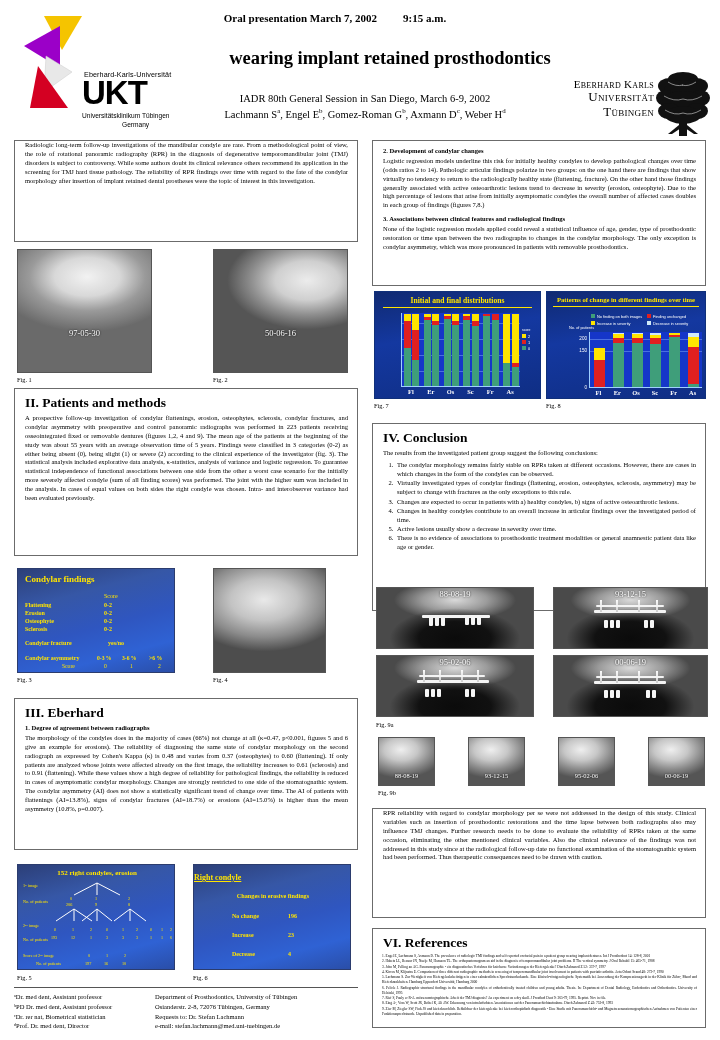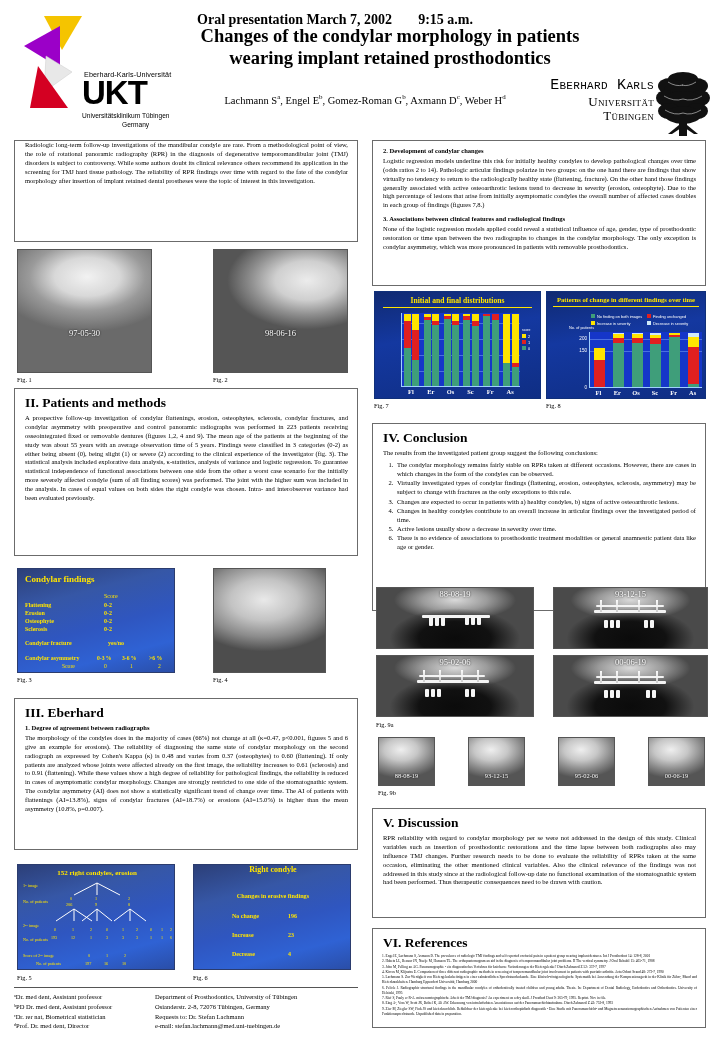--- a/index.html
+++ b/index.html
@@ -15,30 +15,30 @@
   .logo-block{position:absolute;left:18px;top:14px;width:200px;height:118px;}
   .logo-mark{position:absolute;left:6px;top:2px;width:62px;height:92px;}
   .uni-line{position:absolute;left:66px;top:56px;font-size:7.2px;letter-spacing:.1px;
             font-family:"Liberation Sans",sans-serif;white-space:nowrap;}
   .ukt{position:absolute;left:64px;top:62px;font-size:33px;font-weight:bold;letter-spacing:-1px;
        font-family:"Liberation Sans",sans-serif;line-height:1;}
   .uklinik{position:absolute;left:64px;top:98px;font-size:6.6px;font-family:"Liberation Sans",sans-serif;white-space:nowrap;}
   .germany{position:absolute;left:104px;top:107px;font-size:6.6px;font-family:"Liberation Sans",sans-serif;}
 
   .oral-line{position:absolute;left:0;top:12px;width:670px;text-align:center;
-             font-size:14px;font-weight:bold;}
+             font-size:11px;font-weight:bold;}
   .oral-line .t2{display:inline-block;margin-left:26px;}
   .main-title{position:absolute;left:150px;top:26px;width:480px;text-align:center;
               font-size:18.5px;font-weight:bold;line-height:1.18;}
   .sub-meta{position:absolute;left:150px;top:92px;width:430px;text-align:center;
             font-size:10.5px;line-height:1.35;}
   sup{font-size:.66em;vertical-align:super;}
 
   .uni-right{position:absolute;right:66px;top:78px;text-align:right;line-height:1.12;}
-  .uni-right .l1{font-size:15px;font-variant:small-caps;letter-spacing:.3px;font-family:Liberation Mono, monospace;}
+  .uni-right .l1{font-size:11px;font-variant:small-caps;letter-spacing:.3px;}
   .uni-right .l2{font-size:13px;font-variant:small-caps;letter-spacing:.3px;}
   .uni-right .l3{font-size:13px;font-variant:small-caps;letter-spacing:.3px;}
   .tree-logo{position:absolute;right:10px;top:70px;width:54px;height:66px;}
 
   
   .panel{position:absolute;border:1.6px solid #6b6b6b;background:#fff;box-sizing:border-box;}
   .panel h2{margin:0;padding:6px 0 3px 10px;font-size:13.5px;font-weight:bold;}
   .panel p,.panel .body{margin:0;padding:0 9px 6px 10px;font-size:6.55px;line-height:1.36;text-align:justify;}
   .sec-head{font-weight:bold;display:block;margin-bottom:1px;}
   .spacer{display:block;height:5px;}
@@ -122,25 +122,26 @@
       <div class="ukt">UKT</div>
       <div class="uklinik">Universitätsklinikum Tübingen</div>
       <div class="germany">Germany</div>
     </div>
 
     <div class="oral-line">
       <span>Oral presentation March 7, 2002</span><span class="t2">9:15 a.m.</span>
     </div>
 
     <div class="main-title">
-      <span>Changes of the condylar morphology in patients</span><br>
+      <br>
       <span>wearing implant retained prosthodontics</span>
     </div>
 
     <div class="sub-meta">
+      <div>IADR 80th General Session in San Diego, March 6-9, 2002</div>
       <div>Lachmann S<sup>a</sup>, Engel E<sup>b</sup>, Gomez-Roman G<sup>b</sup>, Axmann D<sup>c</sup>, Weber H<sup>d</sup></div>
     </div>
 
     <div class="uni-right">
       <div class="l1">Eberhard Karls</div>
       <div class="l2">Universität</div>
       <div class="l3">Tübingen</div>
     </div>
 
     <svg class="tree-logo" viewBox="0 0 54 66">
@@ -173,21 +174,21 @@
   <div class="panel" style="left:14px;top:140px;width:344px;height:102px;">
     <p>Radiologic long-term follow-up investigations of the mandibular condyle are rare.  From a methodological point of view, the role of rotational panoramic radiography (RPR) in the diagnosis of degenerative temporomandibular joint (TMJ) disorders is subject to controversy. While some authors doubt its clinical relevance others recommend its application in the screening for TMJ hard tissue pathology. The reliability of RPR findings over time with regard to the fate of the condylar morphology after insertion of implant retained dental prostheses were the topic of interest in this investigation.</p>
   </div>
 
   <div class="xray cond1" style="left:17px;top:249px;width:135px;height:124px;">
     <div class="lbl" style="top:78px;">97-05-30</div>
   </div>
   <div class="figcap" style="left:17px;top:376px;">Fig. 1</div>
 
   <div class="xray cond2" style="left:213px;top:249px;width:135px;height:124px;">
-    <div class="lbl" style="top:78px;">98-06-16</div>
+    <div class="lbl" style="top:78px;">50-06-16</div>
   </div>
   <div class="figcap" style="left:213px;top:376px;">Fig. 2</div>
 
   <div class="panel" style="left:14px;top:388px;width:344px;height:168px;">
     <h2>II. Patients and methods</h2>
     <div class="body">
       <span>A prospective follow-up investigation of condylar flattenings, erosion, osteophytes, sclerosis, condylar fractures, and condylar asymmetry with preoperative and control panoramic radiographs was performed in 223 patients receiving osseointegrated fixed or removable dentures (figures 1,2, 4 and 9).  The mean age of the patients at the beginning of the study was about 55 years with an average observation time of 5 years.</span>
       <span>Findings were classified in 3 categories (0-2) as either being absent (0), being slight (1) or severe (2) according to the clinical experience of the investigator (fig. 3).</span>
       <span>The statistical analysis included explorative data analysis, κ-statistics, analysis of variance and logistic regression. To guarantee statistical independence of functional associations between one side from the other a worst case scenario for the initially more severely affected condyle (sum of all finding scores) was performed.  The joint with the higher sum was included in the analysis. In cases of equal values on both sides the right condyle was chosen.  Intra- and interobserver variance had been evaluated previously.</span>
     </div>
@@ -294,21 +295,21 @@
     <div class="slide-row" style="left:106px;top:88px;font-size:4.2px;">2</div>
 
     <div class="slide-row" style="left:18px;top:96px;font-size:4.2px;">No. of patients</div>
     <div class="slide-row" style="left:67px;top:96px;font-size:4.2px;">197</div>
     <div class="slide-row" style="left:86px;top:96px;font-size:4.2px;">16</div>
     <div class="slide-row" style="left:104px;top:96px;font-size:4.2px;">10</div>
   </div>
   <div class="figcap" style="left:17px;top:974px;">Fig. 5</div>
 
   <div class="slide" style="left:193px;top:864px;width:158px;height:106px;">
-    <div class="slide-row title" style="left:0;top:0;width:158px;text-align:center;font-size:8px;">Right condyle</div>
+    <div class="slide-row title" style="left:0;top:8px;width:158px;font-size:8px;text-decoration:underline;">Right condyle</div>
     <div class="slide-row" style="left:0;top:27px;width:158px;text-align:center;font-size:6.2px;font-weight:bold;">Changes in erosive findings</div>
 
     <div class="slide-row" style="left:38px;top:48px;font-size:6px;font-weight:bold;">No change</div>
     <div class="slide-row" style="left:94px;top:48px;font-size:6px;font-weight:bold;">196</div>
 
     <div class="slide-row" style="left:38px;top:67px;font-size:6px;font-weight:bold;">Increase</div>
     <div class="slide-row" style="left:94px;top:67px;font-size:6px;font-weight:bold;">23</div>
 
     <div class="slide-row" style="left:38px;top:86px;font-size:6px;font-weight:bold;">Decrease</div>
     <div class="slide-row" style="left:94px;top:86px;font-size:6px;font-weight:bold;">4</div>
@@ -559,21 +560,20 @@
   </div>
   <div class="xray mini" style="left:558px;top:737px;width:57px;height:49px;">
     <div class="lbl" style="top:34px;font-size:6.4px;">95-02-06</div>
   </div>
   <div class="xray mini" style="left:648px;top:737px;width:57px;height:49px;">
     <div class="lbl" style="top:34px;font-size:6.4px;">00-06-19</div>
   </div>
   <div class="figcap" style="left:378px;top:789px;">Fig. 9b</div>
 
   <div class="panel" style="left:372px;top:808px;width:334px;height:110px;">
-    <h2>V. Discussion</h2>
     <p>RPR reliability with regard to condylar morphology per se were not addressed in the design of this study. Clinical variables such as insertion of prosthodontic restorations and the time lapse between both radiographs also may influence TMJ changes. Further research needs to be done to evaluate the reliability of RPRs taken at the same occasion, eliminating the other mentioned clinical variables.  Also the clinical relevance of the findings was not addressed in this study since at the radiological follow-up date no functional examination of the stomatognathic system had been performed.  Thus therapeutic consequences need to be drawn with caution.</p>
   </div>
 
   <div class="panel" style="left:372px;top:928px;width:334px;height:100px;">
     <h2>VI. References</h2>
     <div class="refs">
       <div>1. Engel E, Lachmann S, Axmann D. The prevalence of radiologic TMJ findings and self reported orofacial pain in a patient group wearing implant dentures. Int J Prosthodont 14: 128-8, 2001</div>
       <div>2. Habets LL, Bezuur JN, Naeije M, Hansson TL. The orthopantomogram an aid in the diagnosis of temporomandibular joint problems. II The vertical symmetry. J Oral Rehabil 15: 465-71, 1988</div>
       <div>3. John M, Pelling an AG. Panoramographie - ein diagnostisches Verfahren für knicherne Veränderungen der Kiefergelenke? Dtsch Zahnarztl Z 52: 337-7, 1997</div>
       <div>4. Kircos M, Klijnstra E. Comparison of three different radiographic methods in screening of temporomandibular joint involvement in patients with psoriatic arthritis. Acta Odont Scand 48: 272-7, 1990</div>

